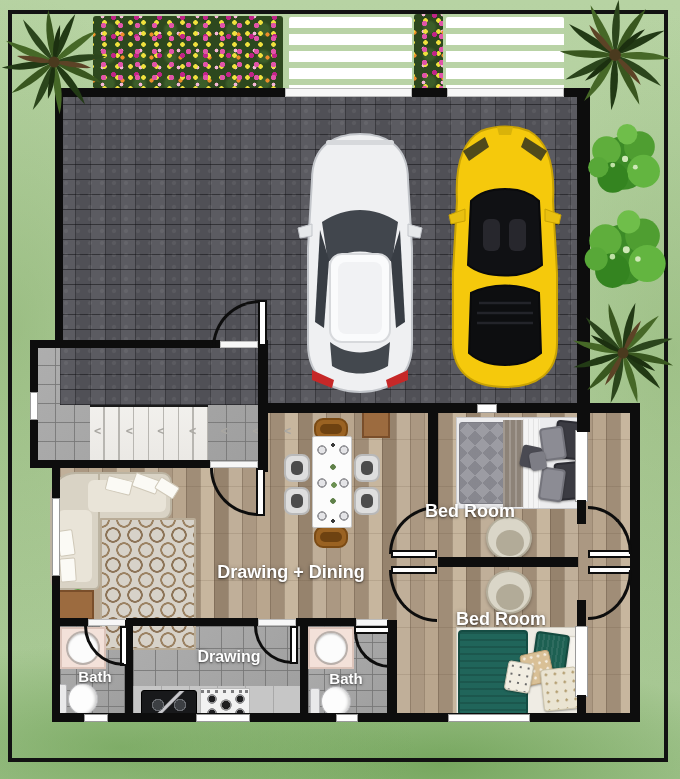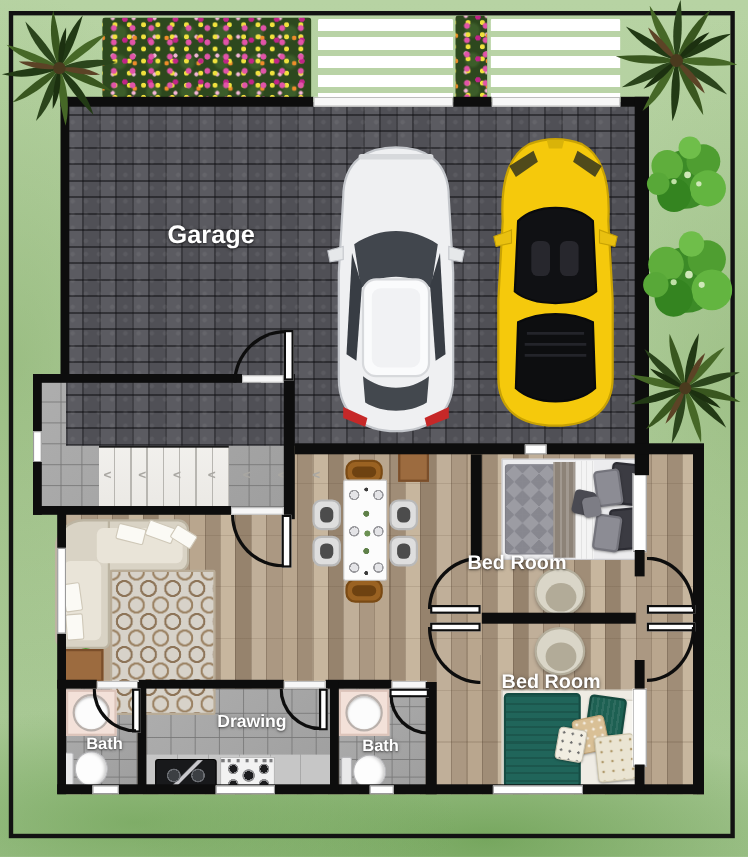--- a/index.html
+++ b/index.html
@@ -390,20 +390,20 @@
       <circle cx="12" cy="44" r="10" fill="#58a838"></circle>
         <circle cx="38" cy="36" r="3" fill="#cfe8b8"></circle>
       <circle cx="26" cy="42" r="2.4" fill="#bfe0a6"></circle>
         <circle cx="48" cy="44" r="2.4" fill="#cfe8b8"></circle>
     </g>
   </svg>
   <svg class="abs" style="left:582px;top:208px;" width="84" height="88" viewBox="0 0 72 76">
       <use href="#bush"></use>
     </svg>
 
-  <div class="label" style="left:132px;top:200px;width:120px;font-size:23px;">Garage</div>
+  <div class="label" style="left:211px;top:562px;width:160px;font-size:18px;">Drawing + Dining</div>
   <div class="label" style="left:425px;top:501px;width:86px;font-size:18px;">Bed Room</div>
   <div class="label" style="left:456px;top:609px;width:88px;font-size:18px;">Bed Room</div>
   <div class="label" style="left:195px;top:648px;width:68px;font-size:16px;">Drawing</div>
   <div class="label" style="left:74px;top:668px;width:42px;font-size:15px;">Bath</div>
   <div class="label" style="left:324px;top:670px;width:44px;font-size:15px;">Bath</div>
 
 </div>
 
 </body></html>

